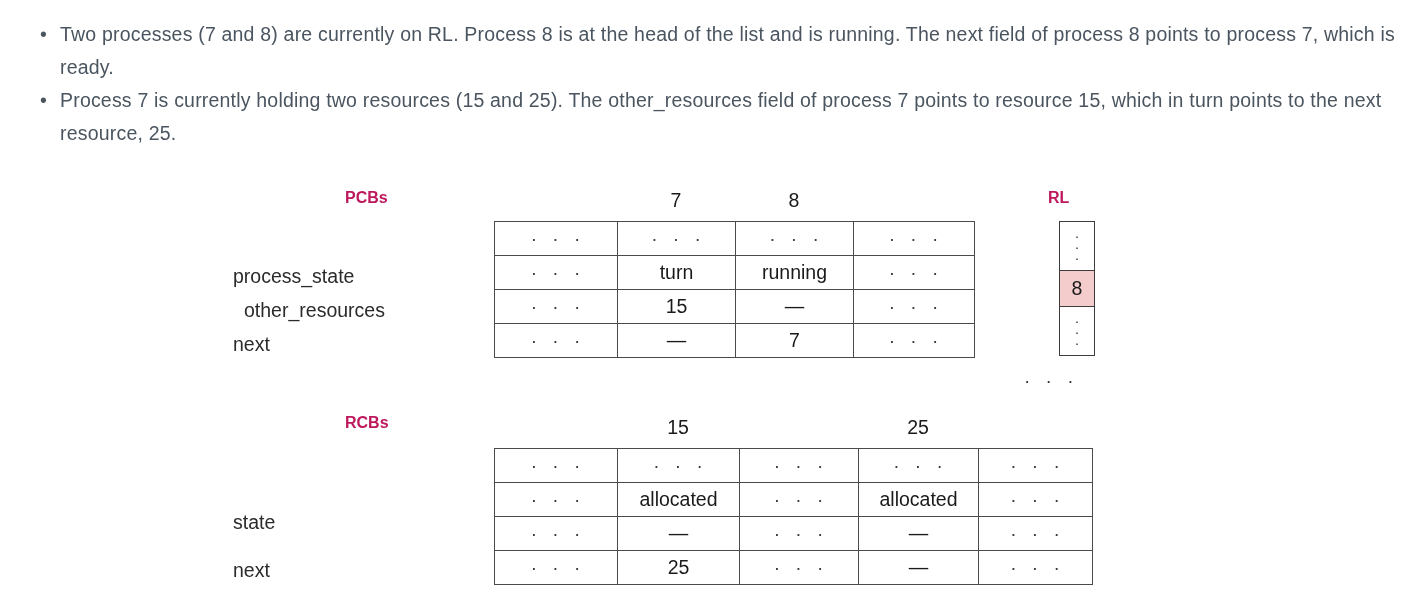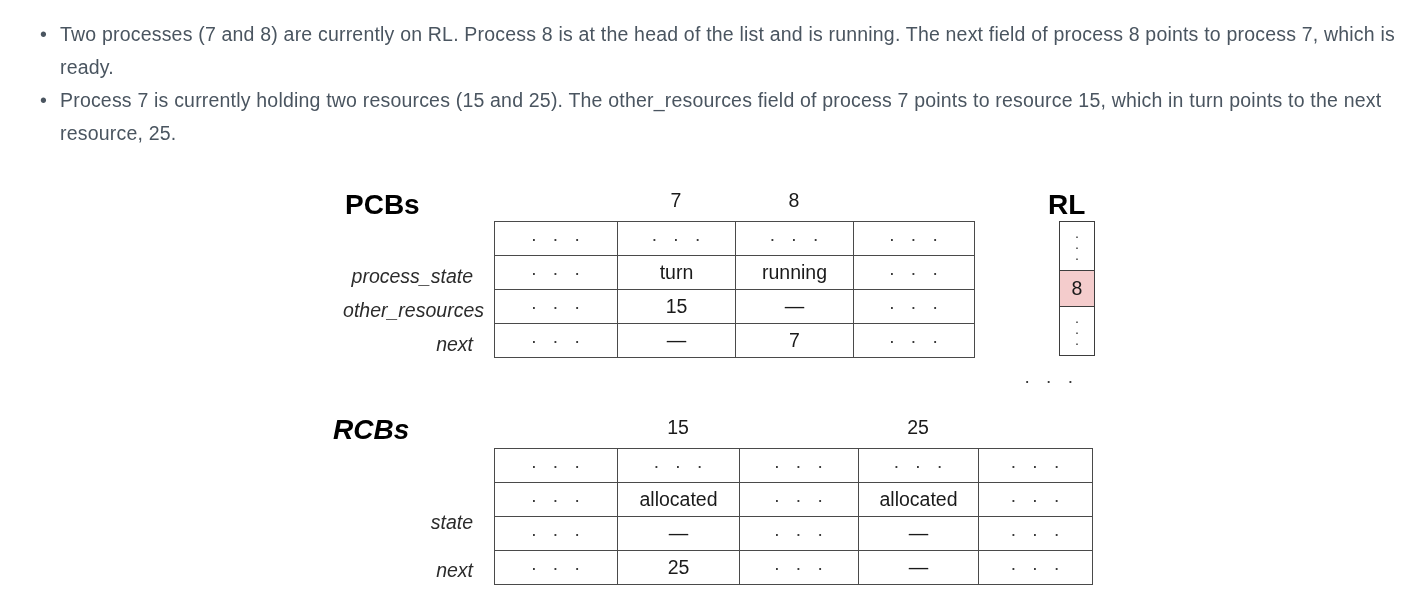--- a/index.html
+++ b/index.html
@@ -53,33 +53,31 @@
     top: 0;
     width: 1414px;
     height: 592px;
     pointer-events: none;
   }
   #figure > * { pointer-events: auto; }
 
   .grp-title {
     position: absolute;
     font-weight: bold;
-    font-size: 28px;
-    color: #000000;
+    font-size: 16px;
+    color: #be185d;
     white-space: nowrap;
   }
 
   .row-label {
     position: absolute;
-    text-align: right;
     font-size: 19.5px;
     color: #2b2b2b;
     white-space: nowrap;
     line-height: 1;
-    font-style: italic;
   }
 
   .col-head {
     position: absolute;
     text-align: center;
     font-size: 19.5px;
     color: #1a1a1a;
     line-height: 1;
   }
 
@@ -229,21 +227,21 @@
           <span>·</span>
           <span>·</span>
           <span>·</span>
         </td>
       </tr>
     </tbody>
   </table>
 
   <div class="loose-dots" style="left:1024px; top:370px;">· · ·</div>
 
-  <div class="grp-title" style="left:333px; top:414px;font-style:italic;">RCBs</div>
+  <div class="grp-title" style="left:345px; top:414px;">RCBs</div>
 
   <div class="col-head" style="left:617px; top:418px; width:122px;">15</div>
   <div class="col-head" style="left:858px; top:418px; width:120px;">25</div>
 
   <div class="row-label" style="left:233px; top:513px; width:240px;">state</div>
   <div class="row-label" style="left:233px; top:561px; width:240px;">next</div>
 
   <table class="blocks" id="rcb-table" style="left:494px; top:448px; width:598px;">
     <colgroup>
       <col style="width:123px;">

